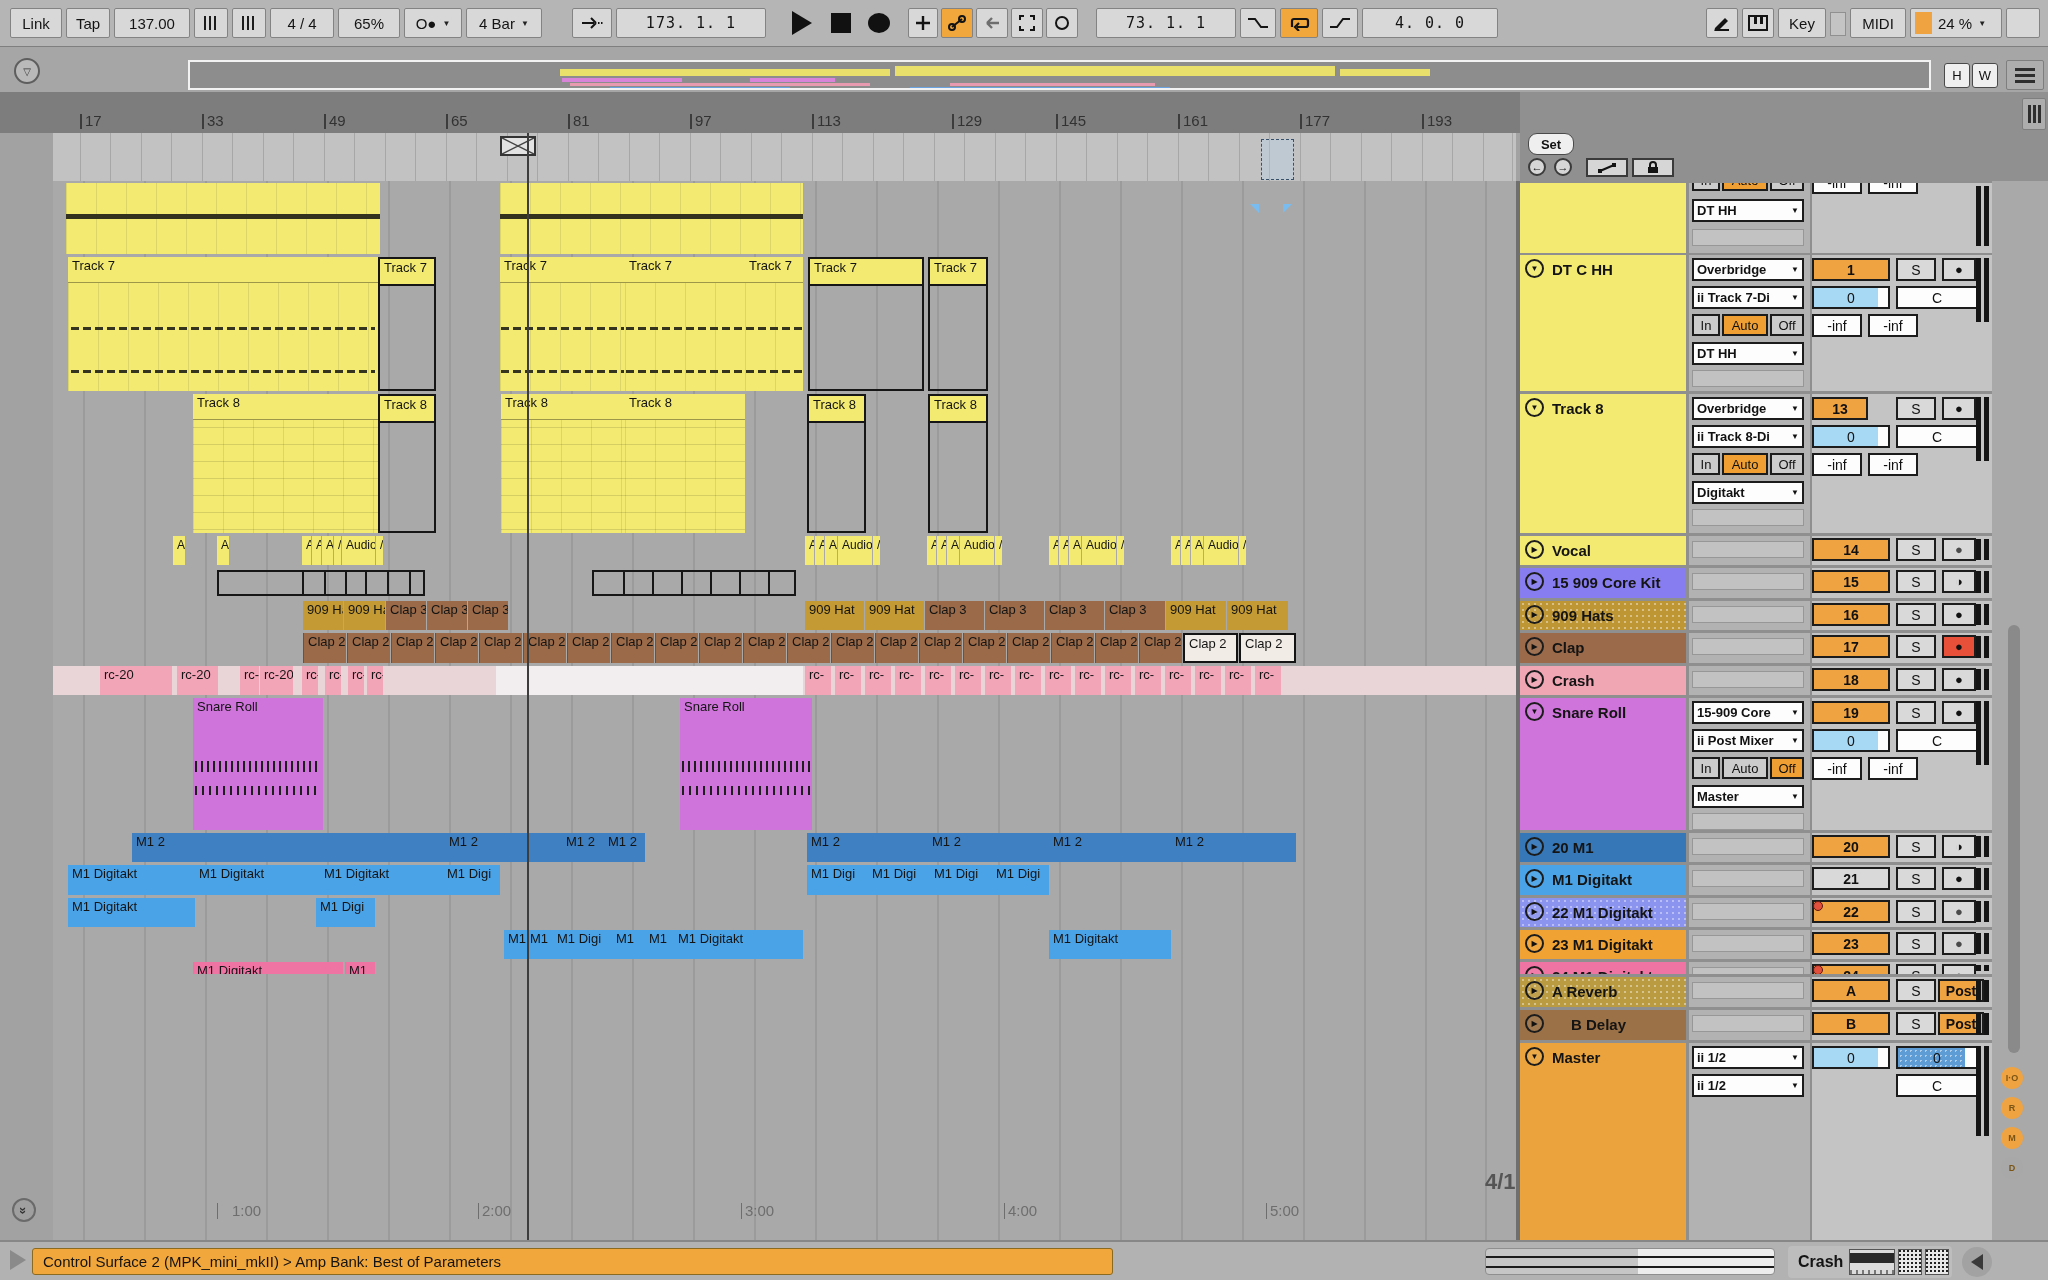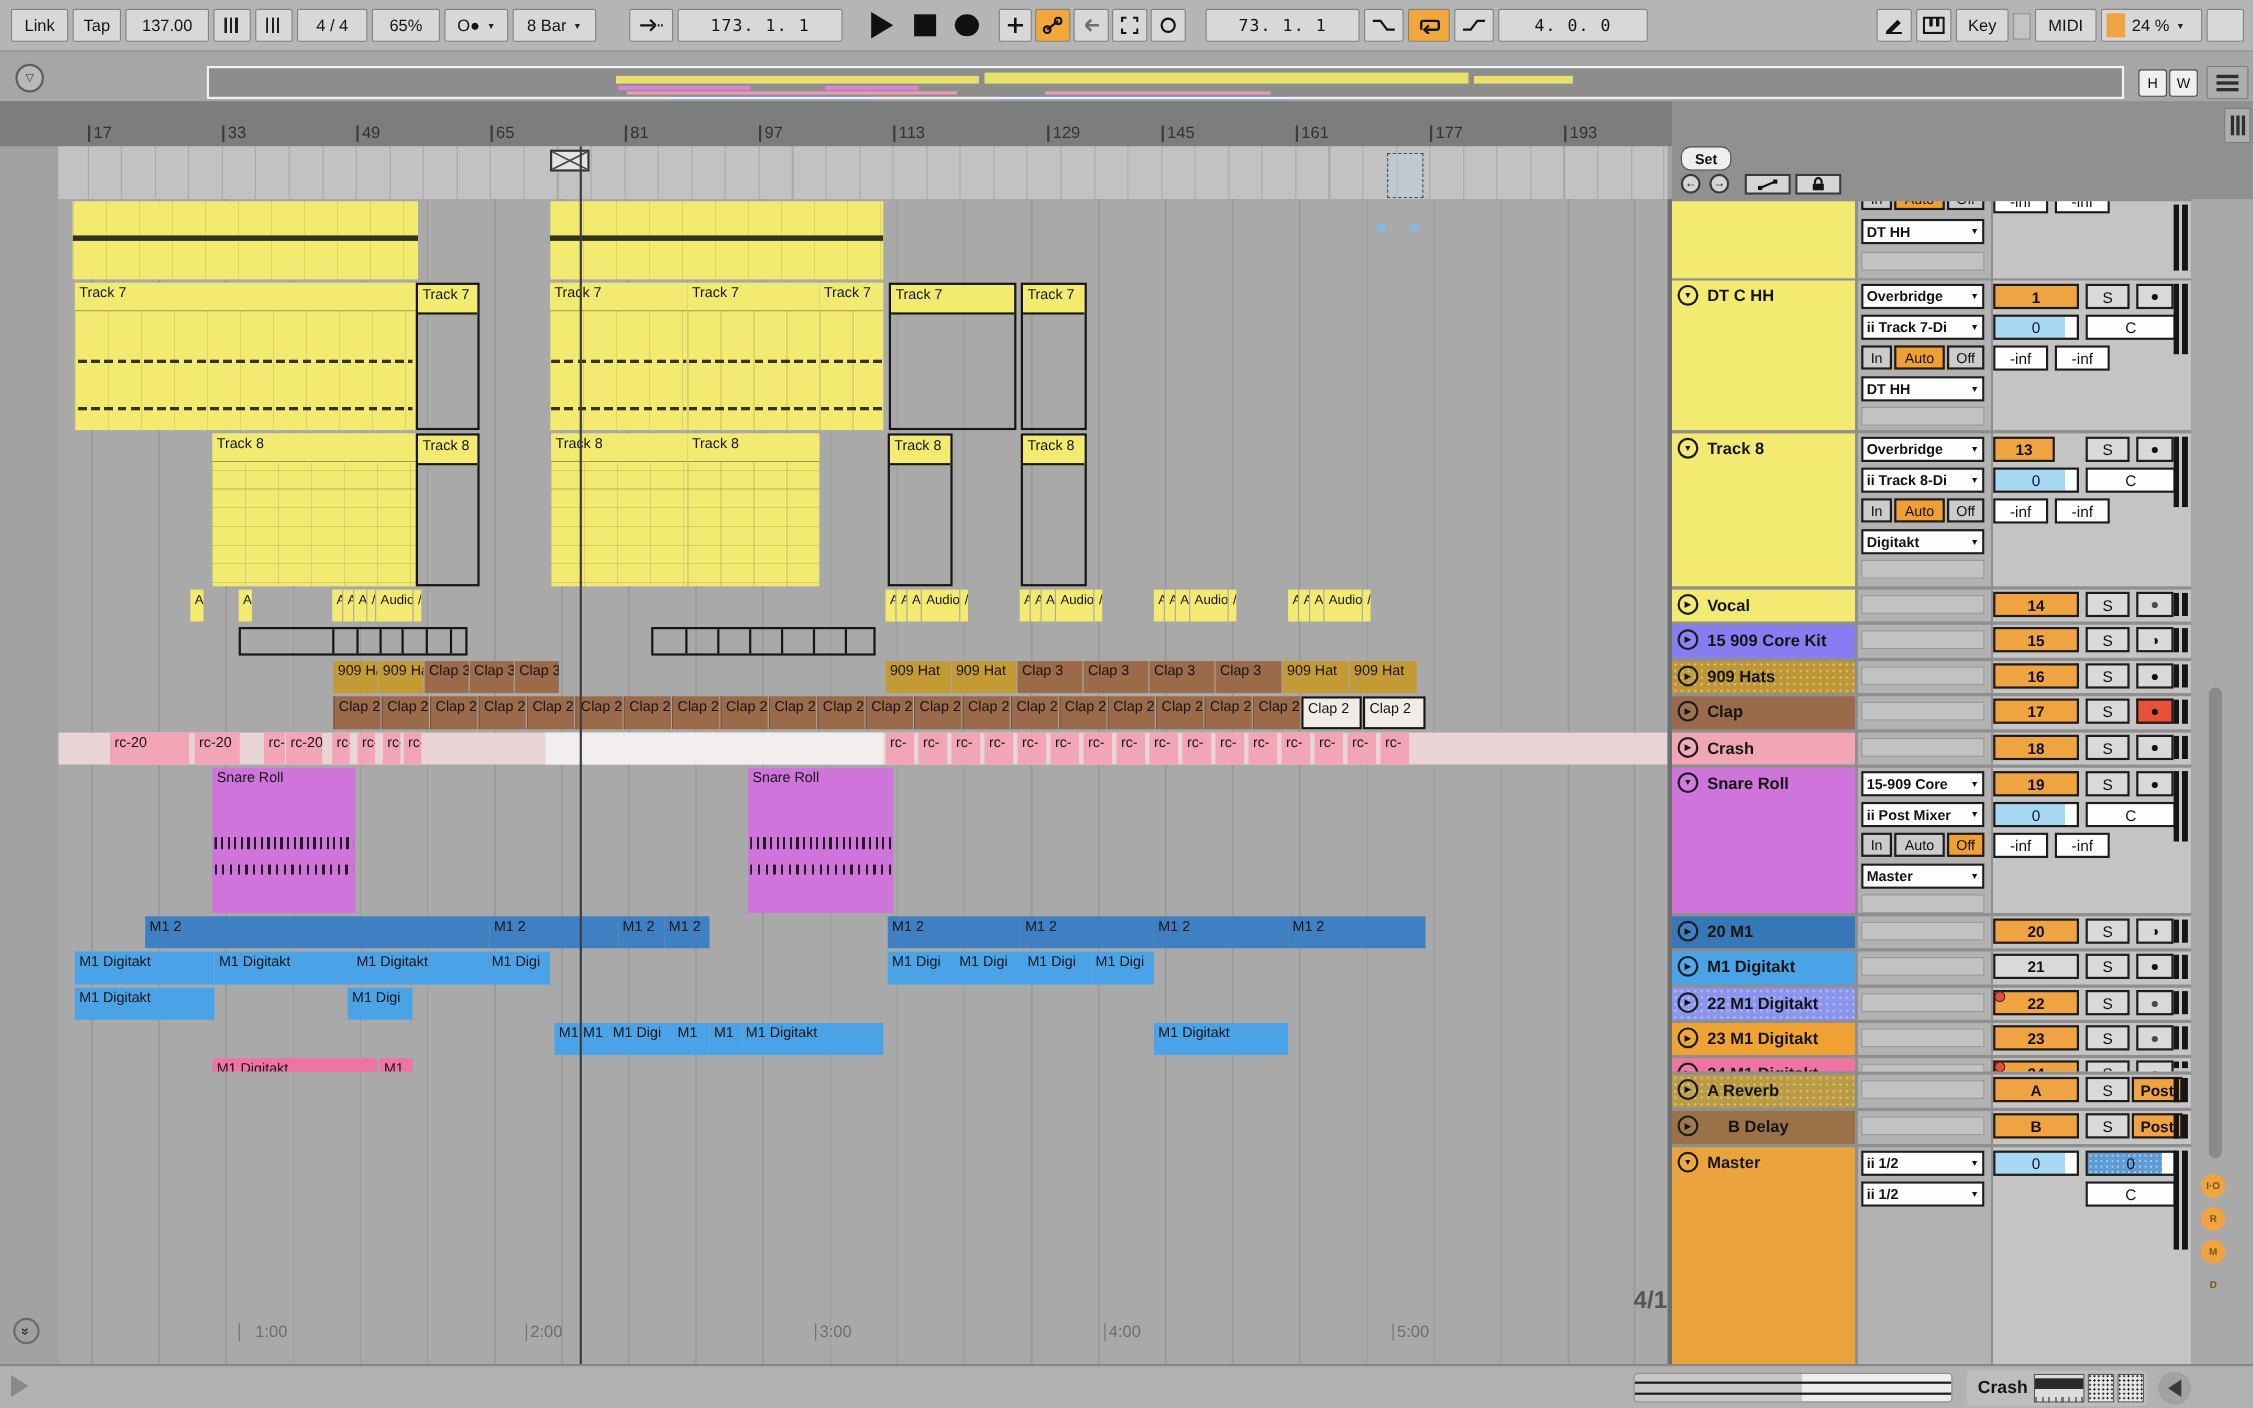--- a/index.html
+++ b/index.html
@@ -90,21 +90,21 @@
         <span class="tbtxt">4 / 4</span>
       </div>
     <div class="btn" style="left:338px;width:62px;">
         <span class="tbtxt">65%</span>
       </div>
     <div class="btn" style="left:404px;width:58px;">
         <span class="tbtxt">O●</span>
         <span class="caret">▼</span>
       </div>
     <div class="btn" style="left:466px;width:76px;">
-        <span class="tbtxt">8 Bar</span>
+        <span class="tbtxt">4 Bar</span>
         <span class="caret">▼</span>
       </div>
     <div class="btn" style="left:572px;width:40px;">
       <svg width="22" height="12" viewBox="0 0 22 12">
           <path d="M1 6 L13 6 M15 6 l-5 -5 M15 6 l-5 5" stroke="#141414" stroke-width="2" fill="none"></path>
           <path d="M17 6h1.5 M20 6h1.5" stroke="#141414" stroke-width="2"></path>
         </svg>
     </div>
     <div class="btn nfield" style="left:616px;width:150px;">
         <span class="tbtxt">173.  1.  1</span>
@@ -955,20 +955,23 @@
         </div>
         <div class="pbx" style="position: absolute; left: 292px; top: 3px; width: 78px; background: linear-gradient(90deg, rgb(168, 217, 244) 0px, rgb(168, 217, 244) 86%, rgb(253, 253, 253) 86%);">0</div>
         <div class="pbx" style="position: absolute; left: 376px; top: 3px; width: 82px; background: radial-gradient(rgba(255, 255, 255, 0.5) 1px, transparent 1px) 0% 0% / 5px 5px, linear-gradient(90deg, rgb(93, 156, 212) 0px, rgb(93, 156, 212) 86%, rgb(253, 253, 253) 86%) 0% 0% / 100% 100%;">0</div>
         <div class="pbx white" style="position: absolute; left: 376px; top: 31px; width: 82px;">C</div>
         <div style="position: absolute; left: 456px; top: 3px; width: 13px; height: 90px; background: linear-gradient(90deg, rgb(21, 21, 21) 0px, rgb(21, 21, 21) 5px, transparent 5px, transparent 8px, rgb(21, 21, 21) 8px, rgb(21, 21, 21) 13px);"></div>
       </div>
     </div>
 
   <div class="abs" style="left:0;top:1240px;width:2048px;height:40px;background:#b2b2b2;border-top:2px solid #878787;box-sizing:border-box;">
     <div class="abs" style="left:10px;top:8px;width:0;height:0;border-left:16px solid #8a8a8a;border-top:10px solid transparent;border-bottom:10px solid transparent;"></div>
+    <div class="abs" style="left:32px;top:6px;width:1081px;height:27px;background:#f2a73c;border:1px solid #8a6a20;border-radius:3px;box-sizing:border-box;display:flex;align-items:center;">
+      <span style="padding-left:10px;font-size:15px;color:#141414;">Control Surface 2 (MPK_mini_mkII) &gt; Amp Bank: Best of Parameters</span>
+    </div>
     <div class="abs" style="left:1485px;top:6px;width:290px;height:27px;border:1px solid #8f8f8f;border-radius:4px;box-sizing:border-box;background:linear-gradient(90deg,#c6c6c6 0 152px,#ededed 152px);overflow:hidden;">
       <div style="position:absolute;left:0;right:0;top:7px;height:2px;background:#1c1c1c;"></div>
       <div style="position:absolute;left:0;right:0;top:17px;height:2px;background:#1c1c1c;"></div>
     </div>
     <div class="abs" style="left:1788px;top:4px;width:164px;height:32px;background:#bdbdbd;border-radius:4px;display:flex;align-items:center;">
       <span style="font-size:16px;font-weight:bold;color:#141414;padding:0 6px 0 10px;">Crash</span>
       <span style="width:46px;height:26px;background:#dcdcdc;border:1px solid #555;box-sizing:border-box;display:inline-block;background-image:linear-gradient(#2a2a2a 0 10px,transparent 10px),repeating-linear-gradient(90deg,#777 0 2px,transparent 2px 6px);background-size:100% 100%,100% 6px;background-position:0 3px,0 20px;background-repeat:no-repeat,repeat-x;"></span>
       <span style="width:24px;height:26px;margin-left:3px;background:#e8e8e8;border:1px solid #555;box-sizing:border-box;display:inline-block;background-image:radial-gradient(#222 1px,transparent 1px);background-size:4px 4px;background-origin:content-box;padding:3px;"></span>
       <span style="width:24px;height:26px;margin-left:3px;background:#e8e8e8;border:1px solid #555;box-sizing:border-box;display:inline-block;background-image:radial-gradient(#222 1px,transparent 1px);background-size:4px 4px;background-origin:content-box;padding:3px;"></span>
     </div>

